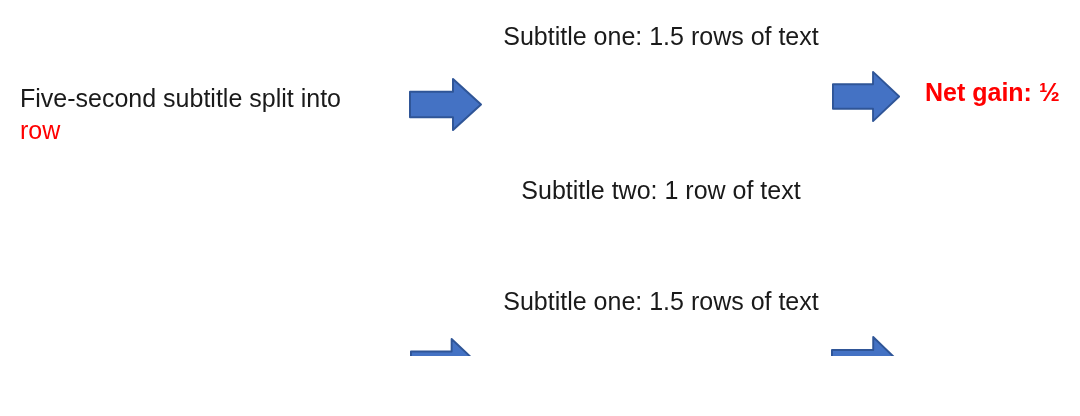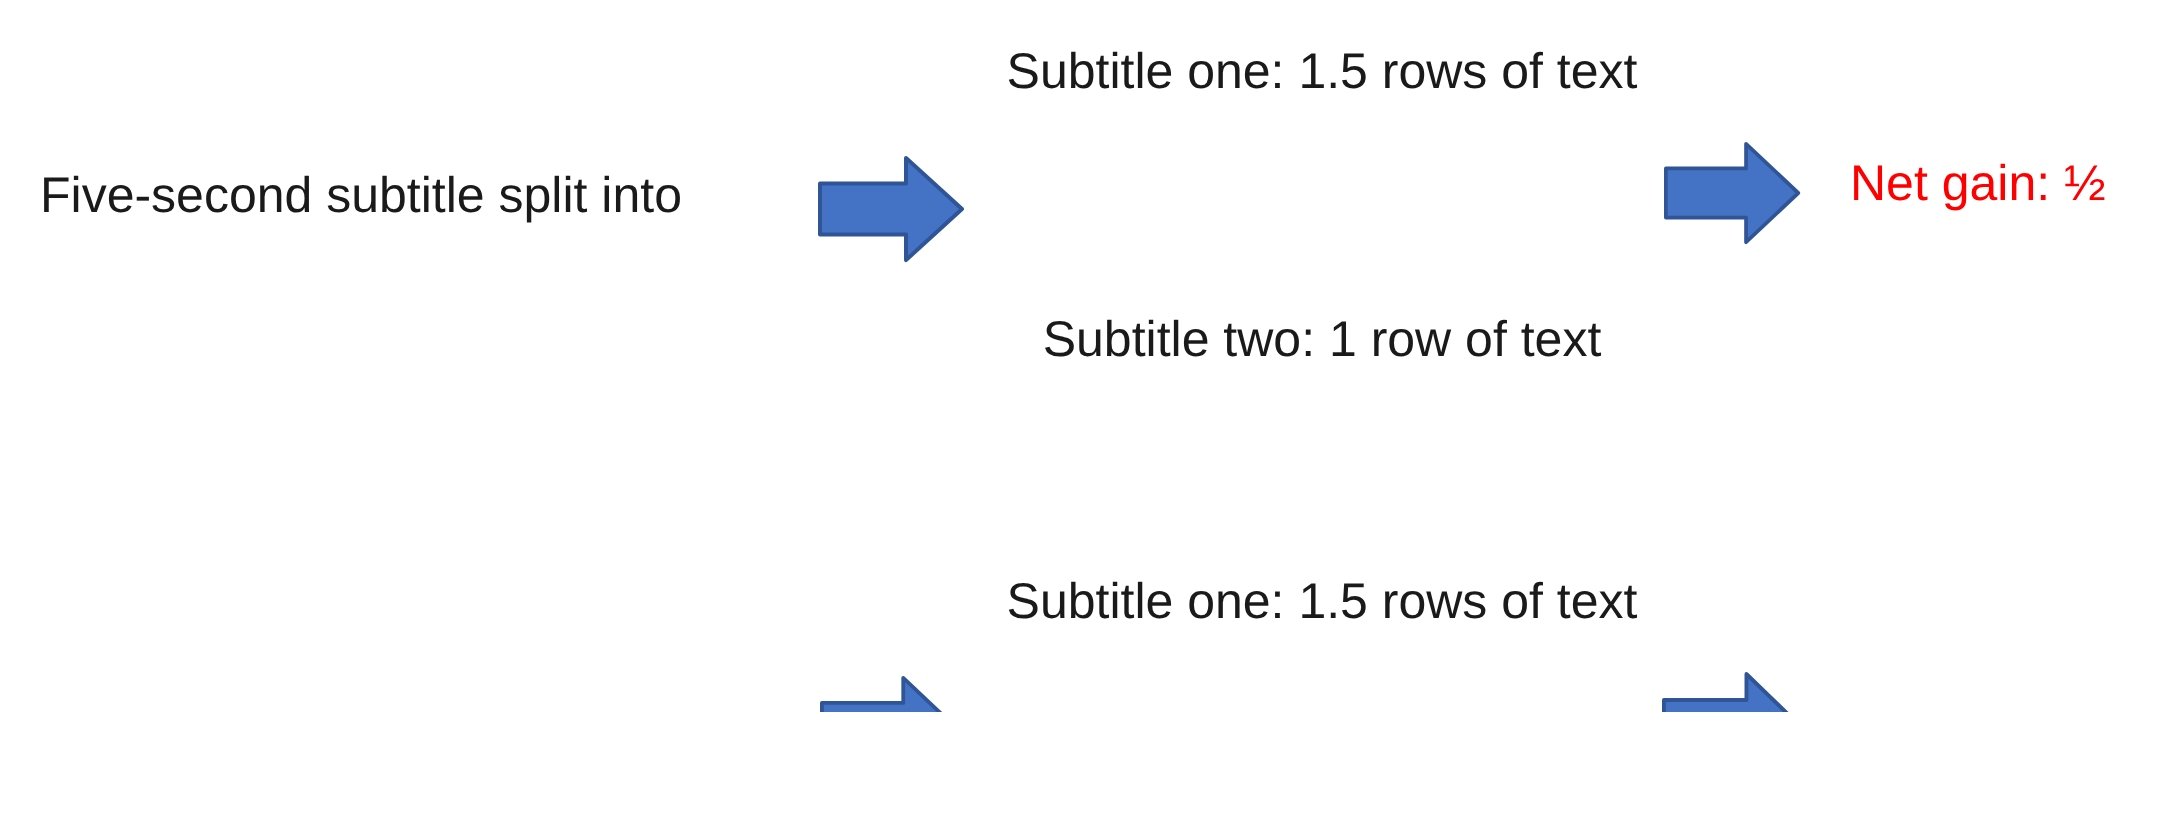--- a/index.html
+++ b/index.html
@@ -23,41 +23,42 @@
     white-space: nowrap;
   }
   .label-centered {
     text-align: center;
     white-space: nowrap;
   }
   .subtitle-top    { left: 411px; top: 20px;  width: 500px; }
   .left-label      { left: 20px;  top: 82px;  width: 420px; white-space: normal; }
   .left-label .line { display: block; }
   .red-text        { color: #ff0000; }
-  .net-gain        { left: 925px; top: 76px;  font-weight: normal; color: #ff0000; text-align: right; }
-  .subtitle-two    { left: 411px; top: 154px; width: 500px; }
+  .net-gain        { left: 925px; top: 76px;  font-weight: bold; color: #ff0000; text-align: right; }
+  .subtitle-two    { left: 411px; top: 174px; width: 500px; }
   .subtitle-bottom { left: 411px; top: 285px; width: 500px; }
   .arrow {
     position: absolute;
     display: block;
   }
   .arrow-1 { left: 409px; top: 77px;  width: 74px; height: 55px; }
   .arrow-2 { left: 832px; top: 70px;  width: 69px; height: 53px; }
   .arrow-3 { left: 410px; top: 337px; width: 70px; height: 54px; }
   .arrow-4 { left: 831px; top: 335px; width: 71px; height: 56px; }
 </style>
 </head>
 <body>
 
 <div class="canvas">
 
   <div class="label label-centered subtitle-top">Subtitle one: 1.5 rows of text</div>
 
   <div class="label left-label">
     <span class="line">Five-second subtitle split into</span>
+    <span class="line red-text">row</span>
   </div>
 
   <svg class="arrow arrow-1" viewBox="0 0 74 56" preserveAspectRatio="none">
     <polygon points="1,15 44,15 44,2 72,28 44,54 44,41 1,41" fill="#4472C4" stroke="#2F5597" stroke-width="2" stroke-linejoin="round"></polygon>
   </svg>
 
   <svg class="arrow arrow-2" viewBox="0 0 74 56" preserveAspectRatio="none">
     <polygon points="1,15 44,15 44,2 72,28 44,54 44,41 1,41" fill="#4472C4" stroke="#2F5597" stroke-width="2" stroke-linejoin="round"></polygon>
   </svg>
 

